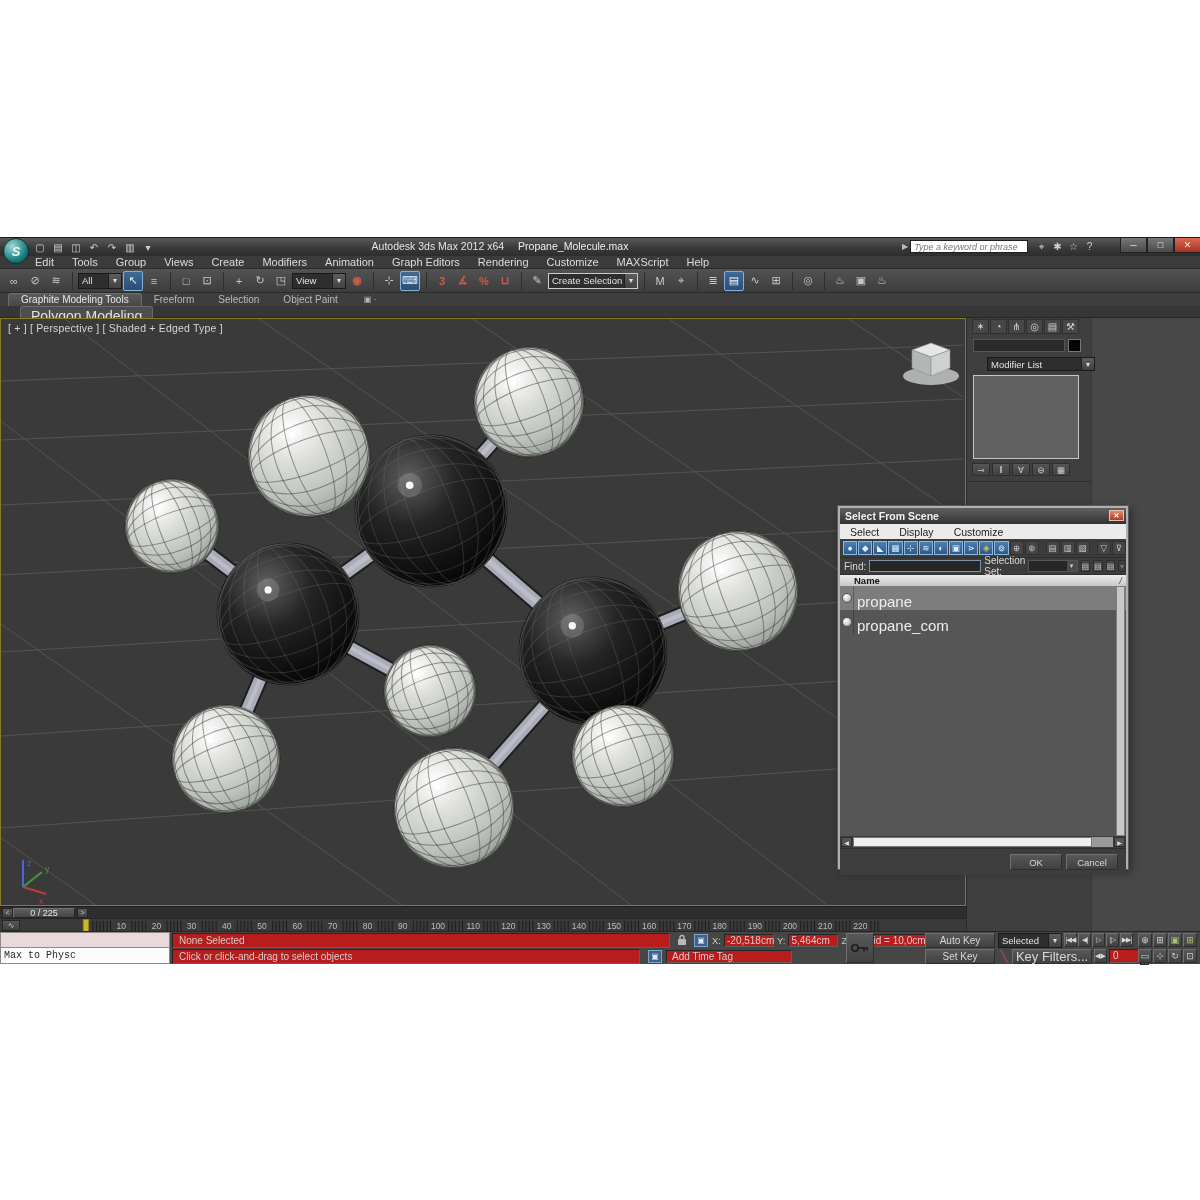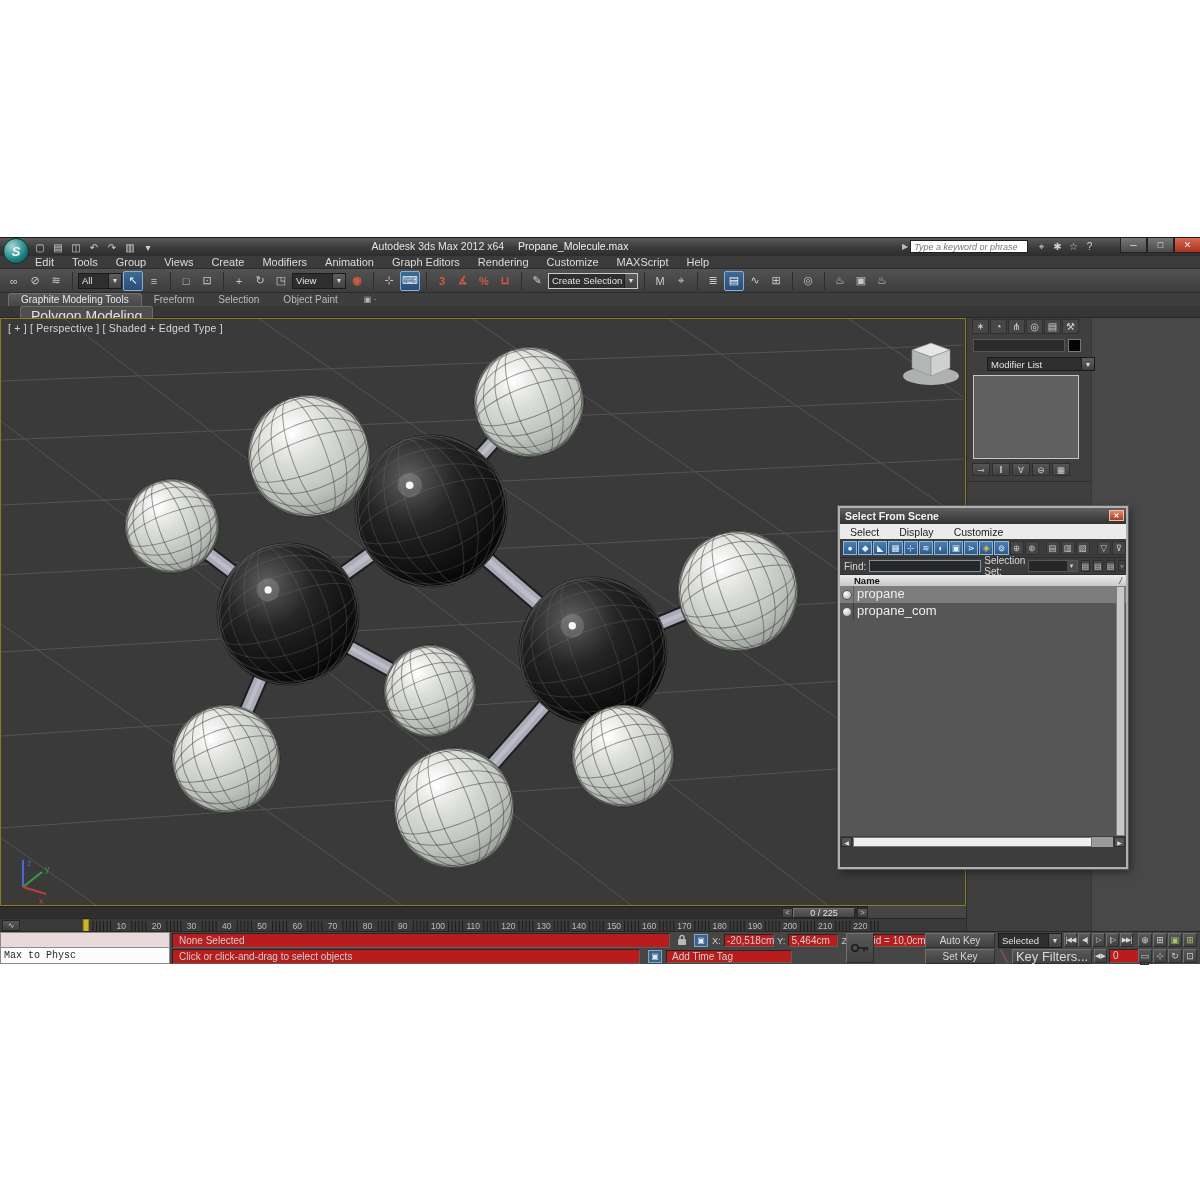--- a/index.html
+++ b/index.html
@@ -80,22 +80,22 @@
   .swatch{position:absolute;left:101px;top:21px;width:13px;height:13px;background:#050505;border:1px solid #777;box-sizing:border-box;}
   .modlist{position:absolute;left:20px;top:39px;width:108px;height:14px;}
   .stackbox{position:absolute;left:6px;top:57px;width:106px;height:84px;background:#606060;border:1px solid #c6c6c6;box-sizing:border-box;}
   .stackbtns{position:absolute;left:5px;top:145px;display:flex;gap:2px;}
   .stackbtns span{width:18px;height:13px;display:flex;align-items:center;justify-content:center;
                   font-size:8.5px;color:#cfcfcf;background:linear-gradient(#555,#414141);
                   border:1px solid #2e2e2e;box-sizing:border-box;}
   .cmddiv{position:absolute;left:0;top:163px;width:124px;height:1px;background:#2f2f2f;}
 
   
-  .timeslider{left:0;top:668px;width:868px;height:12px;background:#2e2e2e;border-top:1px solid #1f1f1f;
-              box-sizing:border-box;display:flex;align-items:center;justify-content:flex-end;}
+  .timeslider{left:0;top:668px;width:966px;height:12px;background:#2e2e2e;border-top:1px solid #1f1f1f;
+              box-sizing:border-box;display:flex;align-items:center;}
   .tsarrow{width:11px;height:10px;margin-left:2px;background:linear-gradient(#5c5c5c,#3f3f3f);
            border:1px solid #262626;color:#ccc;font-size:7px;display:flex;align-items:center;justify-content:center;box-sizing:border-box;}
   .tshandle{width:62px;height:10px;background:linear-gradient(#5e5e5e,#454545);border:1px solid #6f6f6f;
             border-right-color:#262626;border-bottom-color:#262626;color:#e6e6e6;font-size:9px;
             display:flex;align-items:center;justify-content:center;box-sizing:border-box;}
   .trackruler{left:0;top:680px;width:966px;height:13px;background:#3a3a3a;border-top:1px solid #262626;box-sizing:border-box;}
   .mce{position:absolute;left:2px;top:1px;width:18px;height:11px;background:linear-gradient(#565656,#3f3f3f);
        border:1px solid #282828;color:#ccc;font-size:8px;display:flex;align-items:center;justify-content:center;box-sizing:border-box;}
   .rulersvg{position:absolute;left:22px;top:0;}
 
@@ -163,21 +163,21 @@
                   font-size:9px;box-sizing:border-box;font-family:"Liberation Sans",sans-serif;}
   .dlg-ssdd{width:92px;height:12px;background:#262626;border:1px solid #565656;display:flex;box-sizing:border-box;}
   .dlg-ssdd .a{margin-left:auto;width:10px;background:#4a4a4a;color:#ccc;font-size:6px;display:flex;align-items:center;justify-content:center;}
   .dlg-find .fic{width:13px;height:12px;display:flex;align-items:center;justify-content:center;font-size:8px;
                  color:#c9c9c9;background:#454545;border:1px solid #303030;box-sizing:border-box;}
   .dlg-find .fic.dim{color:#777;background:#3e3e3e;}
   .dlg-header{height:11px;background:linear-gradient(#ececec,#c8c8c8);color:#111;font-size:9.5px;
               font-weight:bold;display:flex;align-items:flex-end;padding:0 4px 0 14px;}
   .dlg-header .sort{margin-left:auto;font-weight:normal;color:#555;font-style:italic;}
   .dlg-list{position:relative;height:250px;background:#565656;overflow:hidden;}
-  .dlg-row{height:17px;display:flex;align-items:flex-start;font-size:13px;color:#ededed;}
+  .dlg-row{height:24px;display:flex;align-items:flex-end;font-size:15px;color:#ededed;}
   .dlg-row.selected{background:#7d7d7d;}
   .dlg-row .iconcell{width:13px;display:flex;align-items:center;justify-content:center;border-right:1px solid rgba(0,0,0,0.25);align-self:stretch;}
   .sph{width:8px;height:8px;border-radius:50%;background:radial-gradient(circle at 35% 30%,#fff,#cfcfcf 55%,#8f8f8f);border:0.5px solid #555;}
   .dlg-row .rlabel{padding-left:3px;}
   .dlg-vscroll{position:absolute;right:1px;top:0;width:9px;height:100%;background:#c8c8c8;border:1px solid #7d7d7d;box-sizing:border-box;}
   .dlg-hscroll{height:12px;background:#3c3c3c;display:flex;align-items:center;padding:0 1px;gap:1px;}
   .dlg-hscroll .hbtn{width:11px;height:10px;background:#555;color:#ddd;font-size:6px;display:flex;align-items:center;justify-content:center;border:1px solid #2e2e2e;box-sizing:border-box;}
   .dlg-hscroll .htrack{flex:1;height:10px;background:#9a9a9a;position:relative;}
   .dlg-hscroll .hthumb{position:absolute;left:0;top:0;width:92%;height:100%;background:#efefef;border:1px solid #777;box-sizing:border-box;}
   .dlg-btnbar{height:26px;background:#3d3d3d;position:relative;border-top:1px solid #2e2e2e;}
@@ -821,15 +821,19 @@
         </span>
         <div class="dlg-vscroll"></div>
     </div>
     <div class="dlg-hscroll">
       <span class="hbtn">◀</span>
       <span class="htrack">
           <span class="hthumb"></span>
         </span>
       <span class="hbtn">▶</span>
     </div>
+    <div class="dlg-btnbar">
+      <span class="dlg-ok btn3d">OK</span>
+      <span class="dlg-cancel btn3d">Cancel</span>
+    </div>
   </div>
 
 </div>
 
 </body></html>

